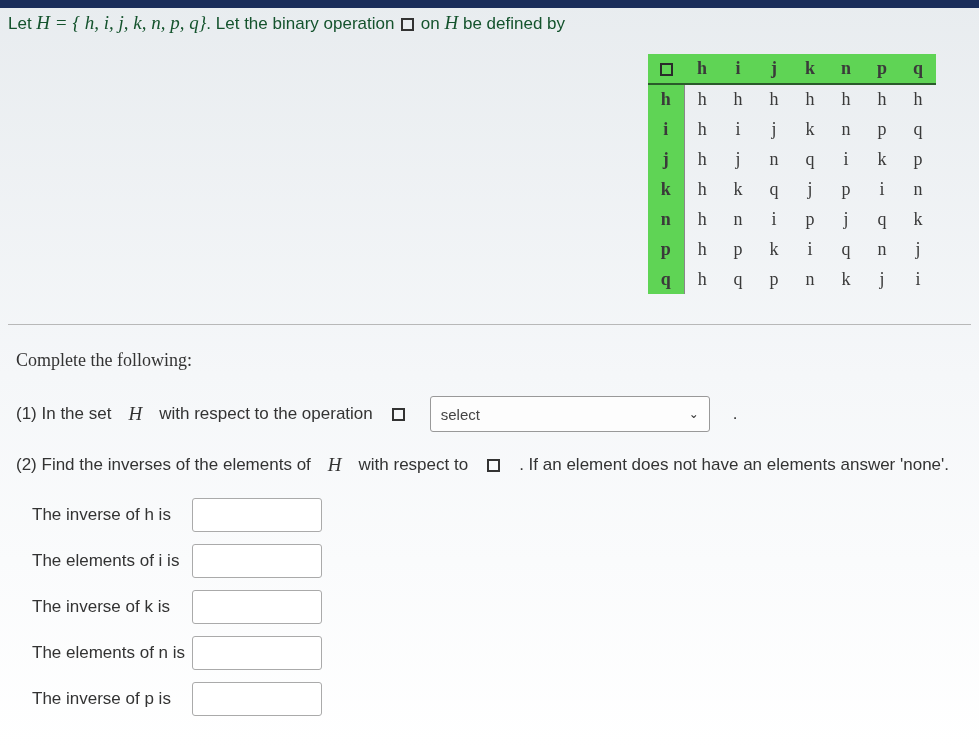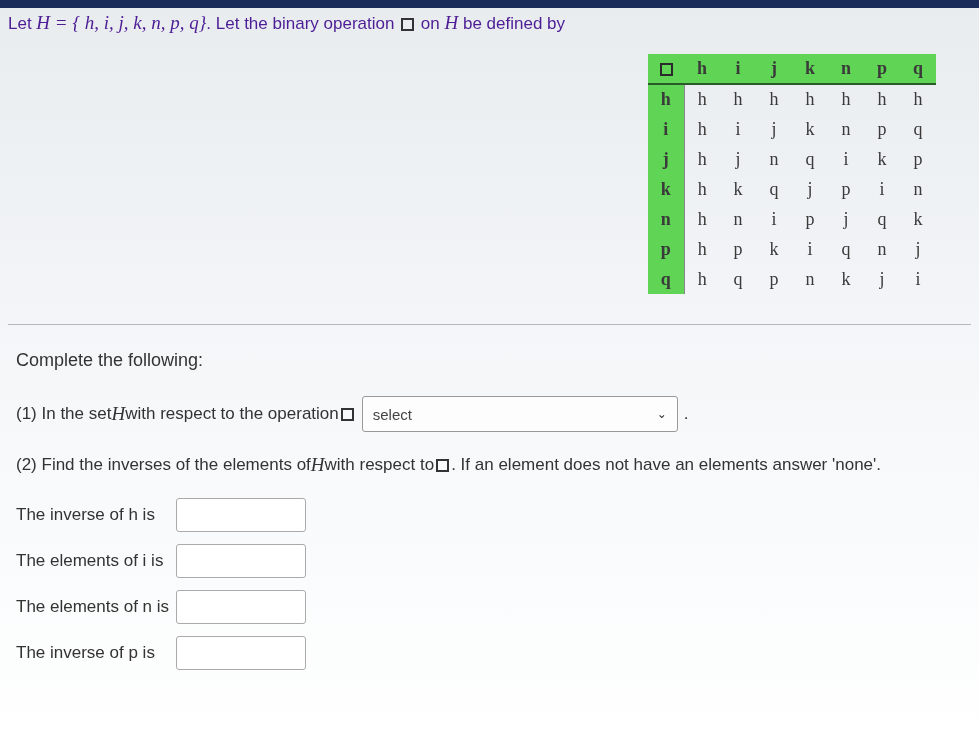--- a/index.html
+++ b/index.html
@@ -18,21 +18,21 @@
     .top-bar {
       height: 8px;
       background: #1a2d5a;
       width: 100%;
     }
     .content {
       padding: 4px 8px 0 8px;
     }
     .problem-statement {
       font-size: 17px;
-      color: #4c1d95;
+      color: #14532d;
       margin-bottom: 20px;
     }
     .italic-var {
       font-style: italic;
       font-family: 'Times New Roman', serif;
       font-size: 19px;
     }
     .square-op {
       display: inline-block;
       width: 13px;
@@ -76,52 +76,53 @@
     }
     .divider {
       border: none;
       border-top: 1px solid #b8b8b8;
       margin: 30px 0 25px 0;
     }
     .section-text {
       font-size: 18px;
       color: #333;
       margin: 4px 8px 25px 8px;
+      font-family: Liberation Serif, serif;
     }
     .question-line {
       font-size: 17px;
       color: #333;
       margin: 0 8px 22px 8px;
       display: flex;
       align-items: center;
       flex-wrap: wrap;
-      gap: 0;
+      gap: 17px;
     }
     .select-box {
       display: inline-flex;
       align-items: center;
       justify-content: space-between;
       border: 1px solid #999;
       background: #fdfdfd;
       border-radius: 3px;
       height: 36px;
-      width: 316px;
+      width: 280px;
       padding: 0 10px;
       font-size: 15px;
       color: #444;
       margin: 0 6px;
     }
     .chevron {
       font-size: 12px;
       color: #333;
     }
     .inverse-row {
       display: flex;
       align-items: center;
-      margin: 0 8px 12px 8px;
+      margin: 0 8px 12px 24px;
       font-size: 17px;
       color: #333;
     }
     .inverse-label {
       width: 160px;
     }
     .text-input {
       border: 1px solid #aaa;
       background: #ffffff;
       border-radius: 3px;
@@ -253,20 +254,24 @@
 
   <div class="inverse-row">
     <span class="inverse-label">The inverse of h is</span>
     <input class="text-input" type="text" style="">
   </div>
   <div class="inverse-row">
     <span class="inverse-label">The elements of i is</span>
     <input class="text-input" type="text" style="">
   </div>
   <div class="inverse-row">
+    <span class="inverse-label">The inverse of k is</span>
+    <input class="text-input" type="text" style="">
+  </div>
+  <div class="inverse-row">
     <span class="inverse-label">The elements of n is</span>
     <input class="text-input" type="text" style="">
   </div>
   <div class="inverse-row">
     <span class="inverse-label">The inverse of p is</span>
     <input class="text-input" type="text" style="">
   </div>
 
 </div>
 

